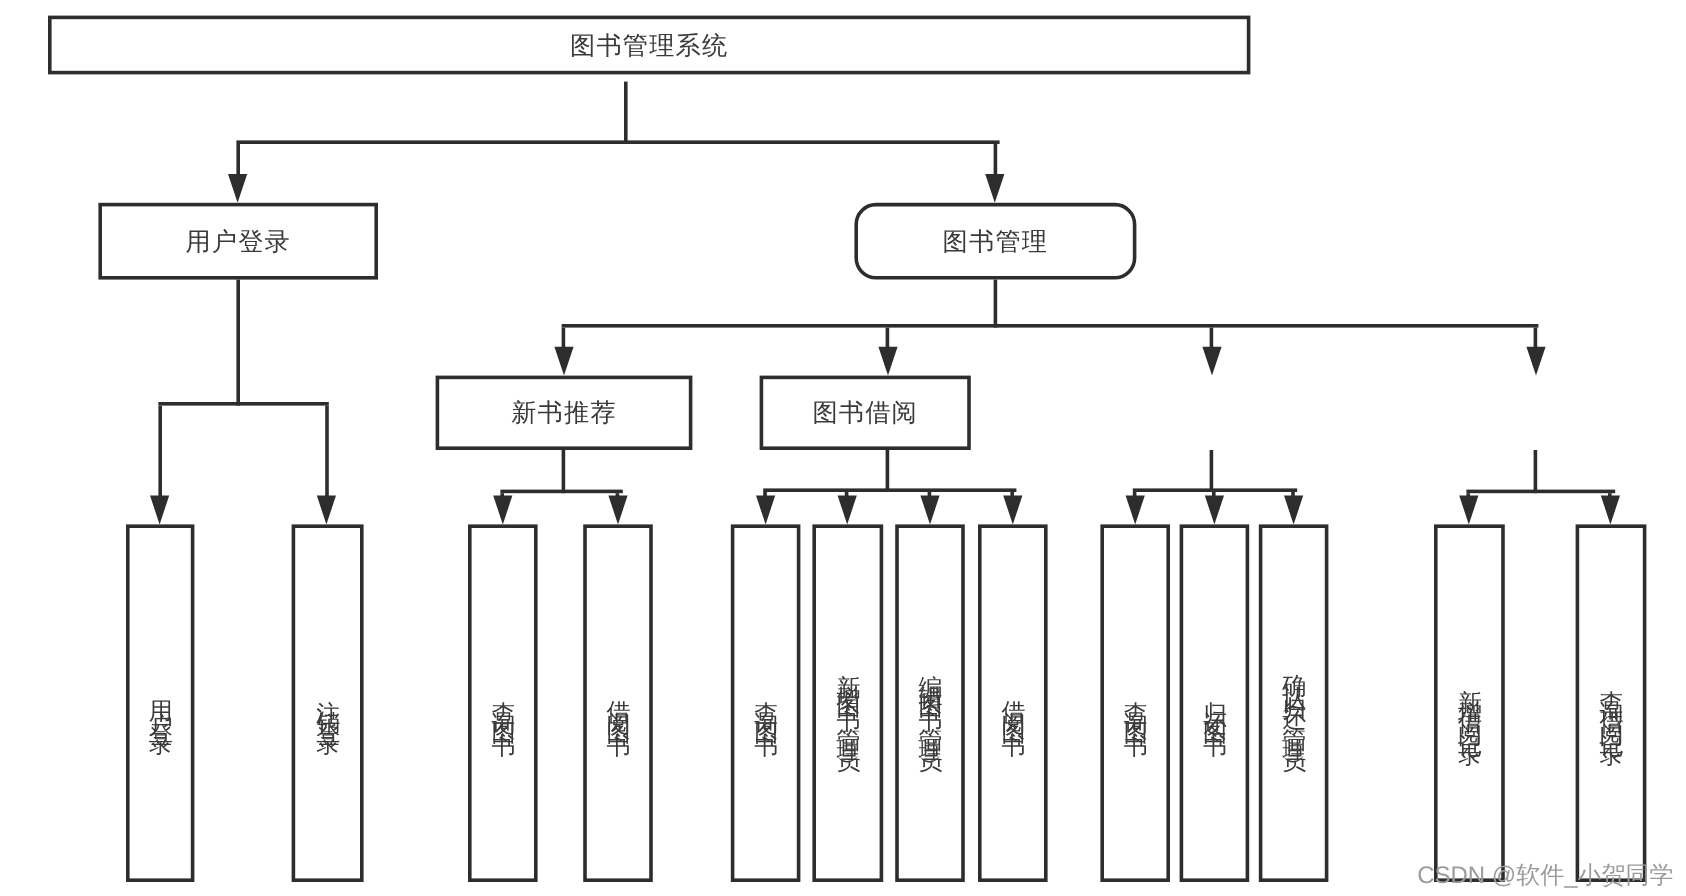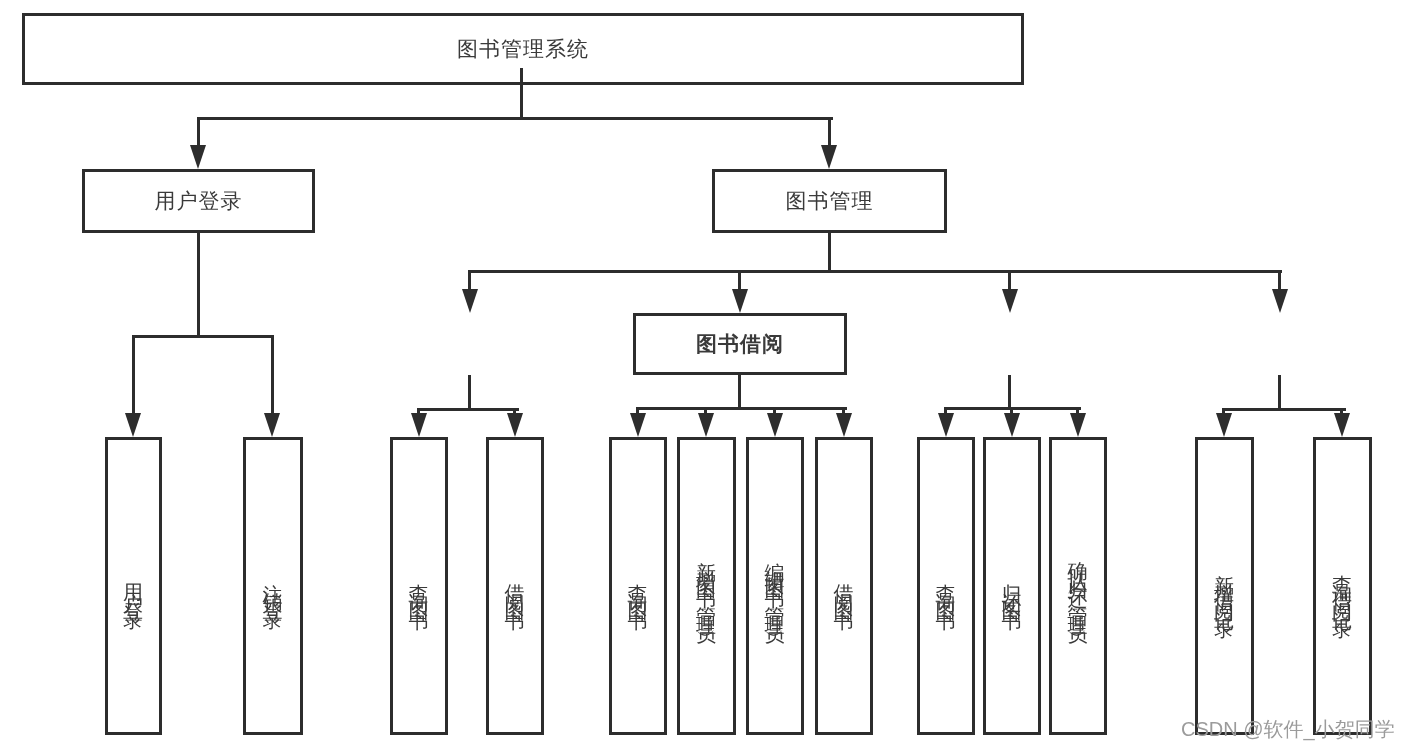--- a/index.html
+++ b/index.html
@@ -50,51 +50,52 @@
     font-size:20px;
     color:var(--watermark);
     white-space:nowrap;
   }
 </style>
 </head>
 <body>
 
 <div class="canvas">
 
-  <div class="box h-box" style="left:22px;top:13px;width:1002px;height:72px;">图书管理系统</div>
+  <div class="box h-box" style="left:40px;top:13px;width:1002px;height:49px;">图书管理系统</div>
 
   <div class="vline" style="left:520px;top:68px;height:52px;"></div>
   <div class="hline" style="left:197px;top:117px;width:636px;"></div>
   <div class="vline" style="left:197px;top:120px;height:26px;"></div>
   <div class="arrow" style="left:190px;top:145px;"></div>
   <div class="vline" style="left:828px;top:120px;height:26px;"></div>
   <div class="arrow" style="left:821px;top:145px;"></div>
 
   <div class="box h-box" style="left:82px;top:169px;width:233px;height:64px;">用户登录</div>
-  <div class="box h-box" style="left:712px;top:169px;width:235px;height:64px;">图书管理</div>
+  <div class="box h-box" style="left:712px;top:169px;width:235px;height:64px;border-radius:18px;">图书管理</div>
 
   <div class="vline" style="left:197px;top:233px;height:105px;"></div>
   <div class="hline" style="left:132px;top:335px;width:142px;"></div>
   <div class="vline" style="left:132px;top:338px;height:78px;"></div>
   <div class="arrow" style="left:125px;top:413px;"></div>
   <div class="vline" style="left:271px;top:338px;height:78px;"></div>
   <div class="arrow" style="left:264px;top:413px;"></div>
 
   <div class="vline" style="left:828px;top:233px;height:40px;"></div>
   <div class="hline" style="left:468px;top:270px;width:814px;"></div>
   <div class="vline" style="left:468px;top:273px;height:18px;"></div>
   <div class="arrow" style="left:462px;top:289px;"></div>
   <div class="vline" style="left:738px;top:273px;height:18px;"></div>
   <div class="arrow" style="left:732px;top:289px;"></div>
   <div class="vline" style="left:1008px;top:273px;height:18px;"></div>
   <div class="arrow" style="left:1002px;top:289px;"></div>
   <div class="vline" style="left:1278px;top:273px;height:18px;"></div>
   <div class="arrow" style="left:1272px;top:289px;"></div>
 
-  <div class="box h-box" style="left:633px;top:313px;width:214px;height:62px;font-weight:bold;">图书借阅</div>
+  <div class="box h-box" style="left:363px;top:313px;width:214px;height:62px;">新书推荐</div>
+  <div class="box h-box" style="left:633px;top:313px;width:176px;height:62px;">图书借阅</div>
 
   <div class="vline" style="left:468px;top:375px;height:36px;"></div>
   <div class="hline" style="left:417px;top:408px;width:102px;"></div>
   <div class="vline" style="left:417px;top:411px;height:6px;"></div>
   <div class="arrow" style="left:411px;top:413px;"></div>
   <div class="vline" style="left:513px;top:411px;height:6px;"></div>
   <div class="arrow" style="left:507px;top:413px;"></div>
 
   <div class="vline" style="left:738px;top:375px;height:35px;"></div>
   <div class="hline" style="left:636px;top:407px;width:211px;"></div>

